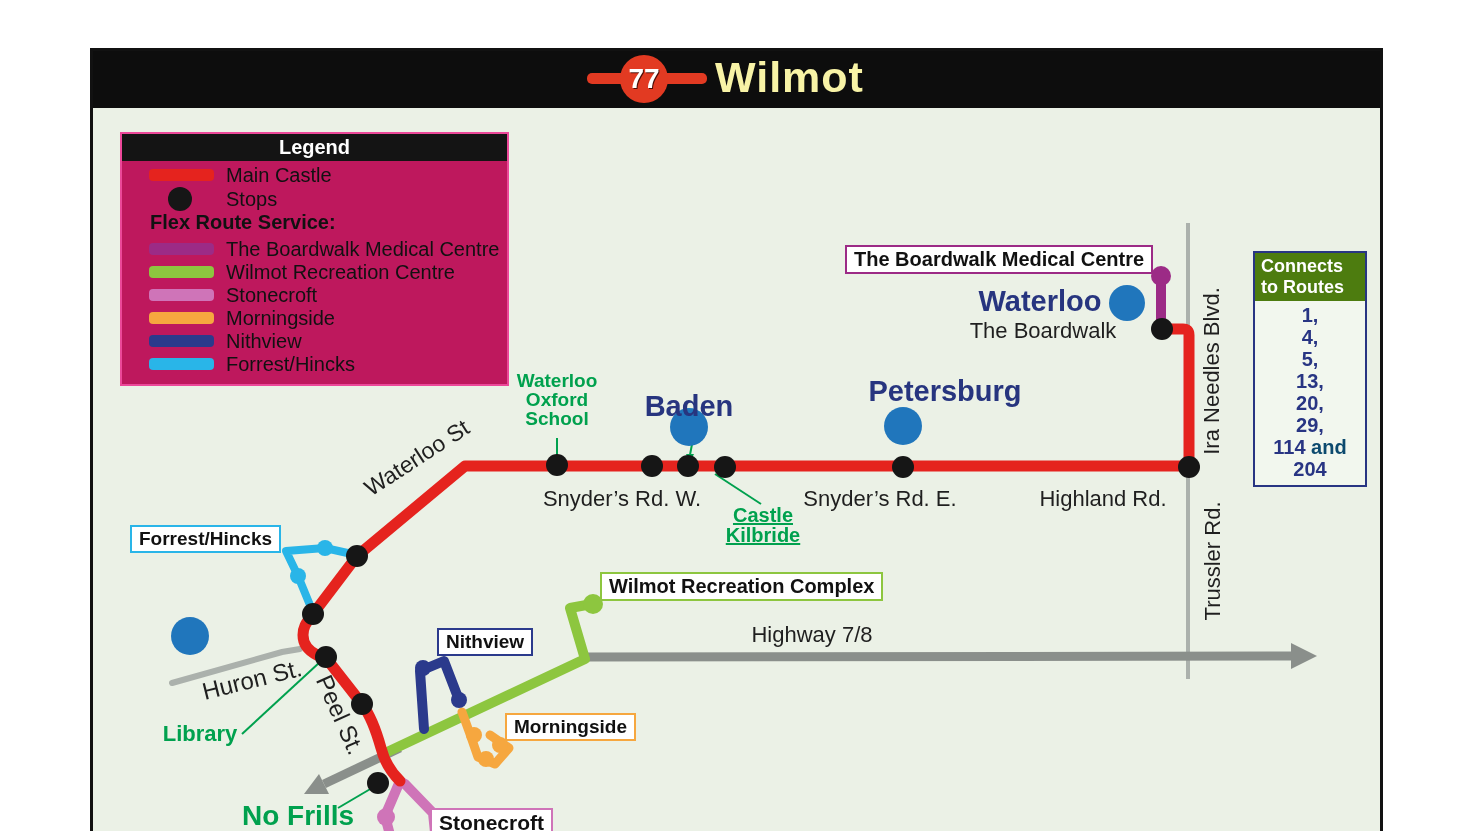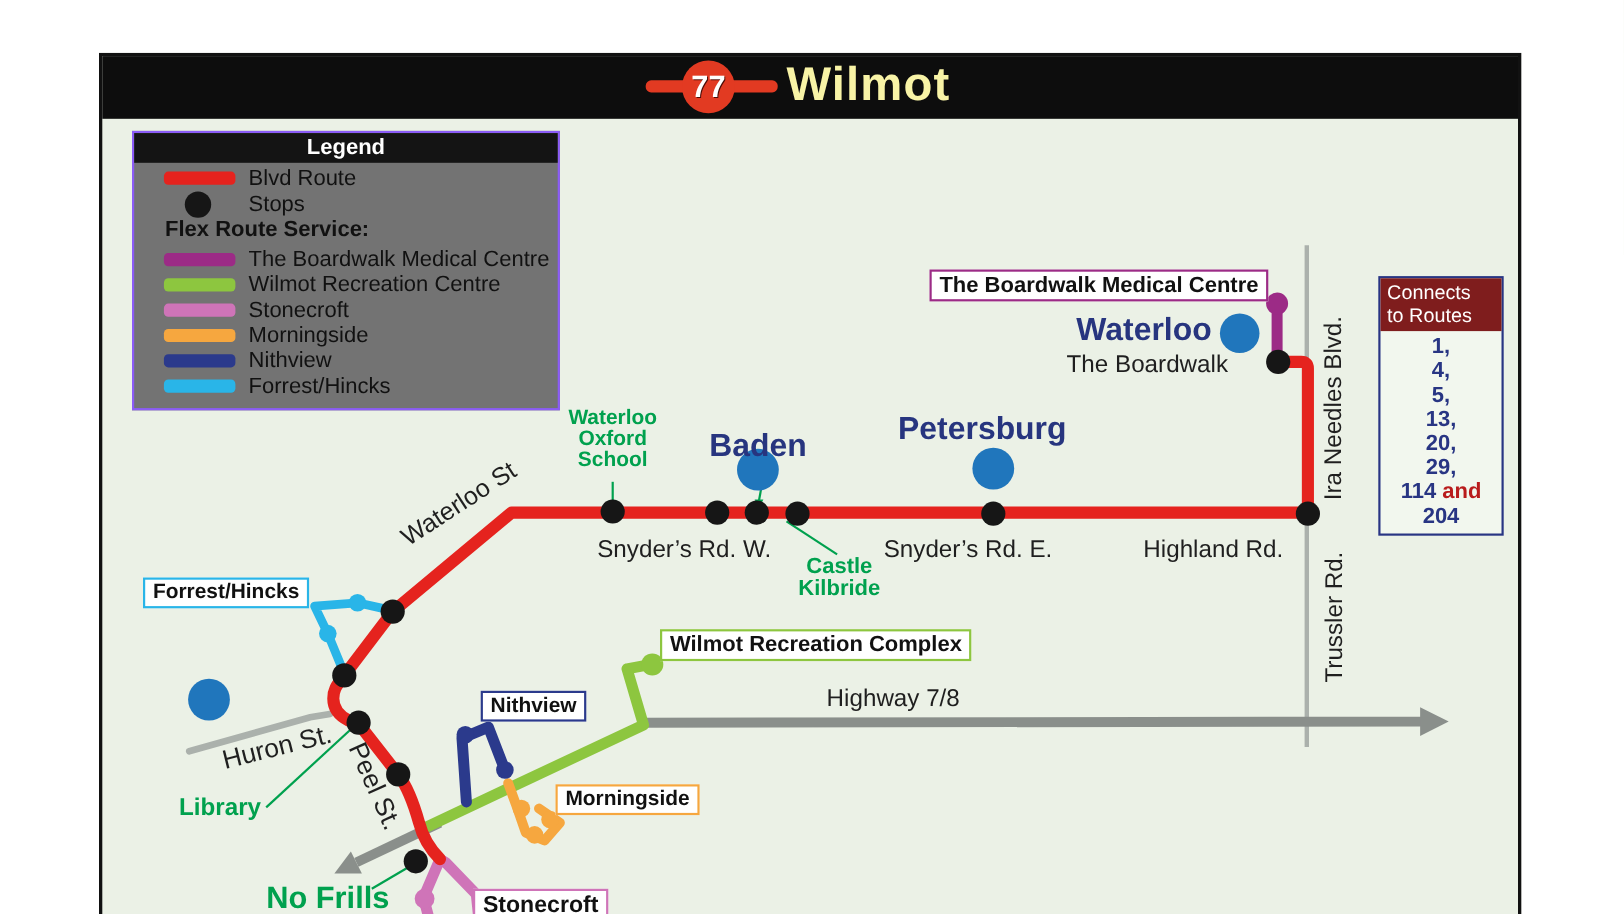--- a/index.html
+++ b/index.html
@@ -14,31 +14,31 @@
   
   #map{position:absolute;left:0;top:57px;width:1287px;height:762px;}
   #rsvg{position:absolute;left:0;top:0;}
   .lbl{position:absolute;transform:translate(-50%,-50%);white-space:nowrap;color:#1c1c1c;}
   .road{font-size:22px;color:#1f1f1f;}
   .city{font-size:29px;font-weight:bold;color:#27357f;}
   .poi{font-weight:bold;color:#00a14e;text-align:center;white-space:pre-line;}
   .boxlbl{position:absolute;background:#ffffff;border:2px solid;color:#111111;
     font-size:19px;font-weight:bold;padding:1px 7px;white-space:nowrap;}
   
-  #legend{position:absolute;left:27px;top:11px;width:385px;height:250px;border:2px solid #8b5cf6;background:#737373;}
+  #legend{position:absolute;left:27px;top:24px;width:385px;height:250px;border:2px solid #ec4899;background:#be185d;}
   #legend .lg-head{height:27px;background:#141414;color:#ffffff;font-size:20px;font-weight:bold;text-align:center;line-height:27px;}
   .lg-text{position:absolute;left:104px;font-size:20px;color:#111111;line-height:20px;transform:translateY(-50%);white-space:nowrap;}
   .lg-title{position:absolute;left:28px;font-size:20px;font-weight:bold;color:#111111;transform:translateY(-50%);white-space:nowrap;}
   .lg-swatch{position:absolute;left:27px;width:65px;height:12px;border-radius:4px;}
   .lg-dot{position:absolute;left:46px;width:24px;height:24px;border-radius:50%;}
   
   #connects{position:absolute;left:1160px;top:143px;width:110px;border:2px solid #283583;background:#f2f7ee;}
-  #connects .cn-head{background:#7f1d1d;color:#ffffff;font-size:18px;font-weight:normal;line-height:21px;padding:3px 6px;white-space:pre-line;}
+  #connects .cn-head{background:#4d7c0f;color:#ffffff;font-size:18px;font-weight:bold;line-height:21px;padding:3px 6px;white-space:pre-line;}
   .cn-route{color:#283583;font-size:20px;font-weight:bold;text-align:center;line-height:22px;}
-  .cn-and{color:#b91c1c;}
+  .cn-and{color:#0c4a6e;}
 </style>
 </head>
 <body>
 
 <div id="page">
  <div id="frame">
 
   <div id="hdr">
     <div class="badge-bar" style="background-color: rgb(226, 58, 34);"></div>
     <div class="badge-circle" style="background-color: rgb(226, 58, 34);">
@@ -127,41 +127,41 @@
    <div class="lbl road" style="left:1010px;top:391px;">Highland Rd.</div>
    <div class="lbl road" style="left:719px;top:527px;">Highway 7/8</div>
    <div class="lbl road" style="left:159px;top:572px;transform:translate(-50%,-50%) rotate(-14deg);font-size:24px;">Huron St.</div>
    <div class="lbl road" style="left:247px;top:607px;transform:translate(-50%,-50%) rotate(66deg);font-size:24px;">Peel St.</div>
    <div class="lbl road" style="left:1119px;top:263px;transform:translate(-50%,-50%) rotate(-90deg);">Ira Needles Blvd.</div>
    <div class="lbl road" style="left:1120px;top:453px;transform:translate(-50%,-50%) rotate(-90deg);">Trussler Rd.</div>
 
    <div class="lbl city" style="left:947px;top:193px;">Waterloo</div>
    <div class="lbl road" style="left:950px;top:223px;font-size:22px;">The Boardwalk</div>
    <div class="lbl city" style="left:596px;top:298px;">Baden</div>
-   <div class="lbl city" style="left:800px;top:283px;">Petersburg</div>
+   <div class="lbl city" style="left:852px;top:283px;">Petersburg</div>
 
    <div class="lbl poi" style="left:464px;top:291px;font-size:19px;line-height:19px;">Waterloo
 Oxford
 School</div>
-   <div class="lbl poi" style="left:670px;top:417px;font-size:20px;line-height:20px;">Castle
+   <div class="lbl poi" style="left:670px;top:417px;font-size:20px;line-height:20px;text-decoration:underline;">Castle
 Kilbride</div>
    <div class="lbl poi" style="left:107px;top:626px;font-size:22px;">Library</div>
    <div class="lbl poi" style="left:205px;top:708px;font-size:28px;">No Frills</div>
 
    <div class="boxlbl" style="left: 752px; top: 137px; font-size: 20px; border-color: rgb(156, 43, 134);">The Boardwalk Medical Centre</div>
    <div class="boxlbl" style="left: 37px; top: 417px; border-color: rgb(41, 181, 232);">Forrest/Hincks</div>
    <div class="boxlbl" style="left: 507px; top: 464px; font-size: 20px; border-color: rgb(141, 198, 63);">Wilmot Recreation Complex</div>
    <div class="boxlbl" style="left: 344px; top: 520px; border-color: rgb(43, 58, 140);">Nithview</div>
    <div class="boxlbl" style="left: 412px; top: 605px; border-color: rgb(246, 167, 63);">Morningside</div>
    <div class="boxlbl" style="left: 337px; top: 700px; font-size: 21px; border-color: rgb(207, 116, 184);">Stonecroft</div>
 
    <div id="legend">
      <div class="lg-head">Legend</div>
      <div class="lg-swatch" style="top: 35px; background-color: rgb(229, 35, 30);"></div>
-     <div class="lg-text" style="top:41px;">Blvd Route</div>
+     <div class="lg-text" style="top:41px;">Main Castle</div>
      <div class="lg-dot" style="top: 53px; background-color: rgb(22, 22, 22);"></div>
      <div class="lg-text" style="top:65px;">Stops</div>
      <div class="lg-title" style="top:88px;">Flex Route Service:</div>
 
      <div class="lg-swatch" style="top: 109px; background-color: rgb(156, 43, 134);"></div>
      <div class="lg-text" style="top:115px;">The Boardwalk Medical Centre</div>
      <div class="lg-swatch" style="top: 132px; background-color: rgb(141, 198, 63);"></div>
      <div class="lg-text" style="top:138px;">Wilmot Recreation Centre</div>
      <div class="lg-swatch" style="top: 155px; background-color: rgb(207, 116, 184);"></div>
      <div class="lg-text" style="top:161px;">Stonecroft</div>

